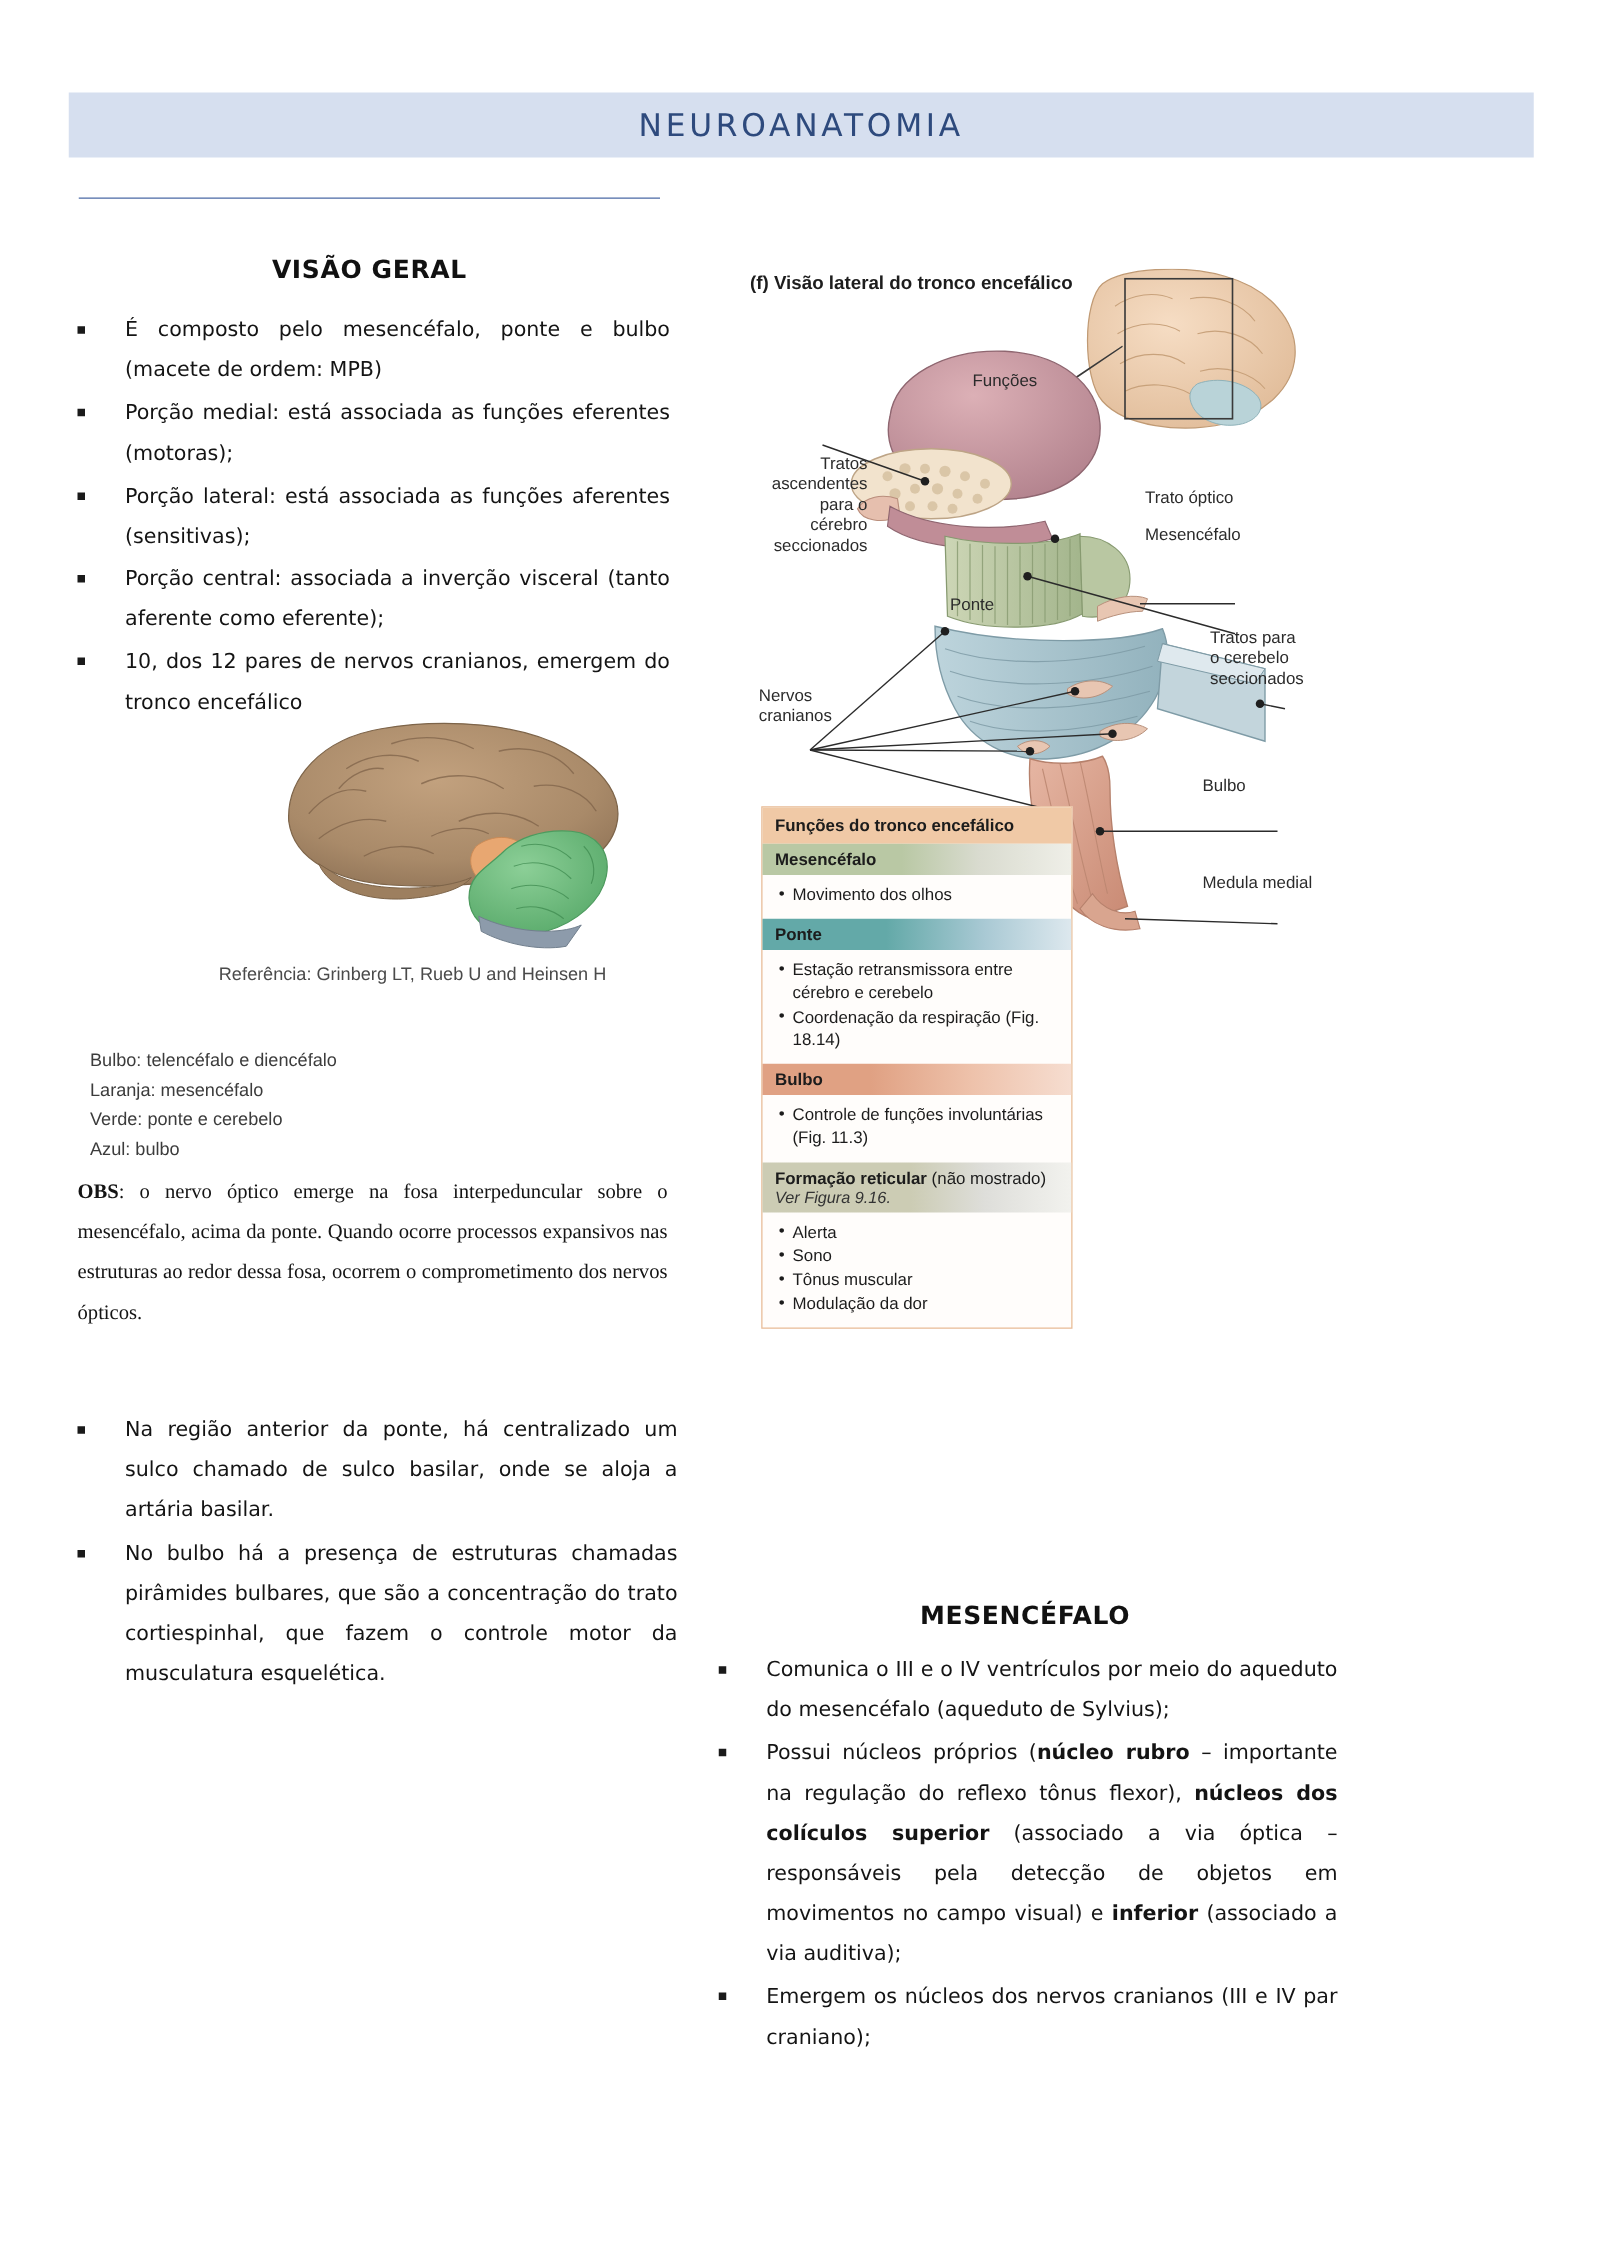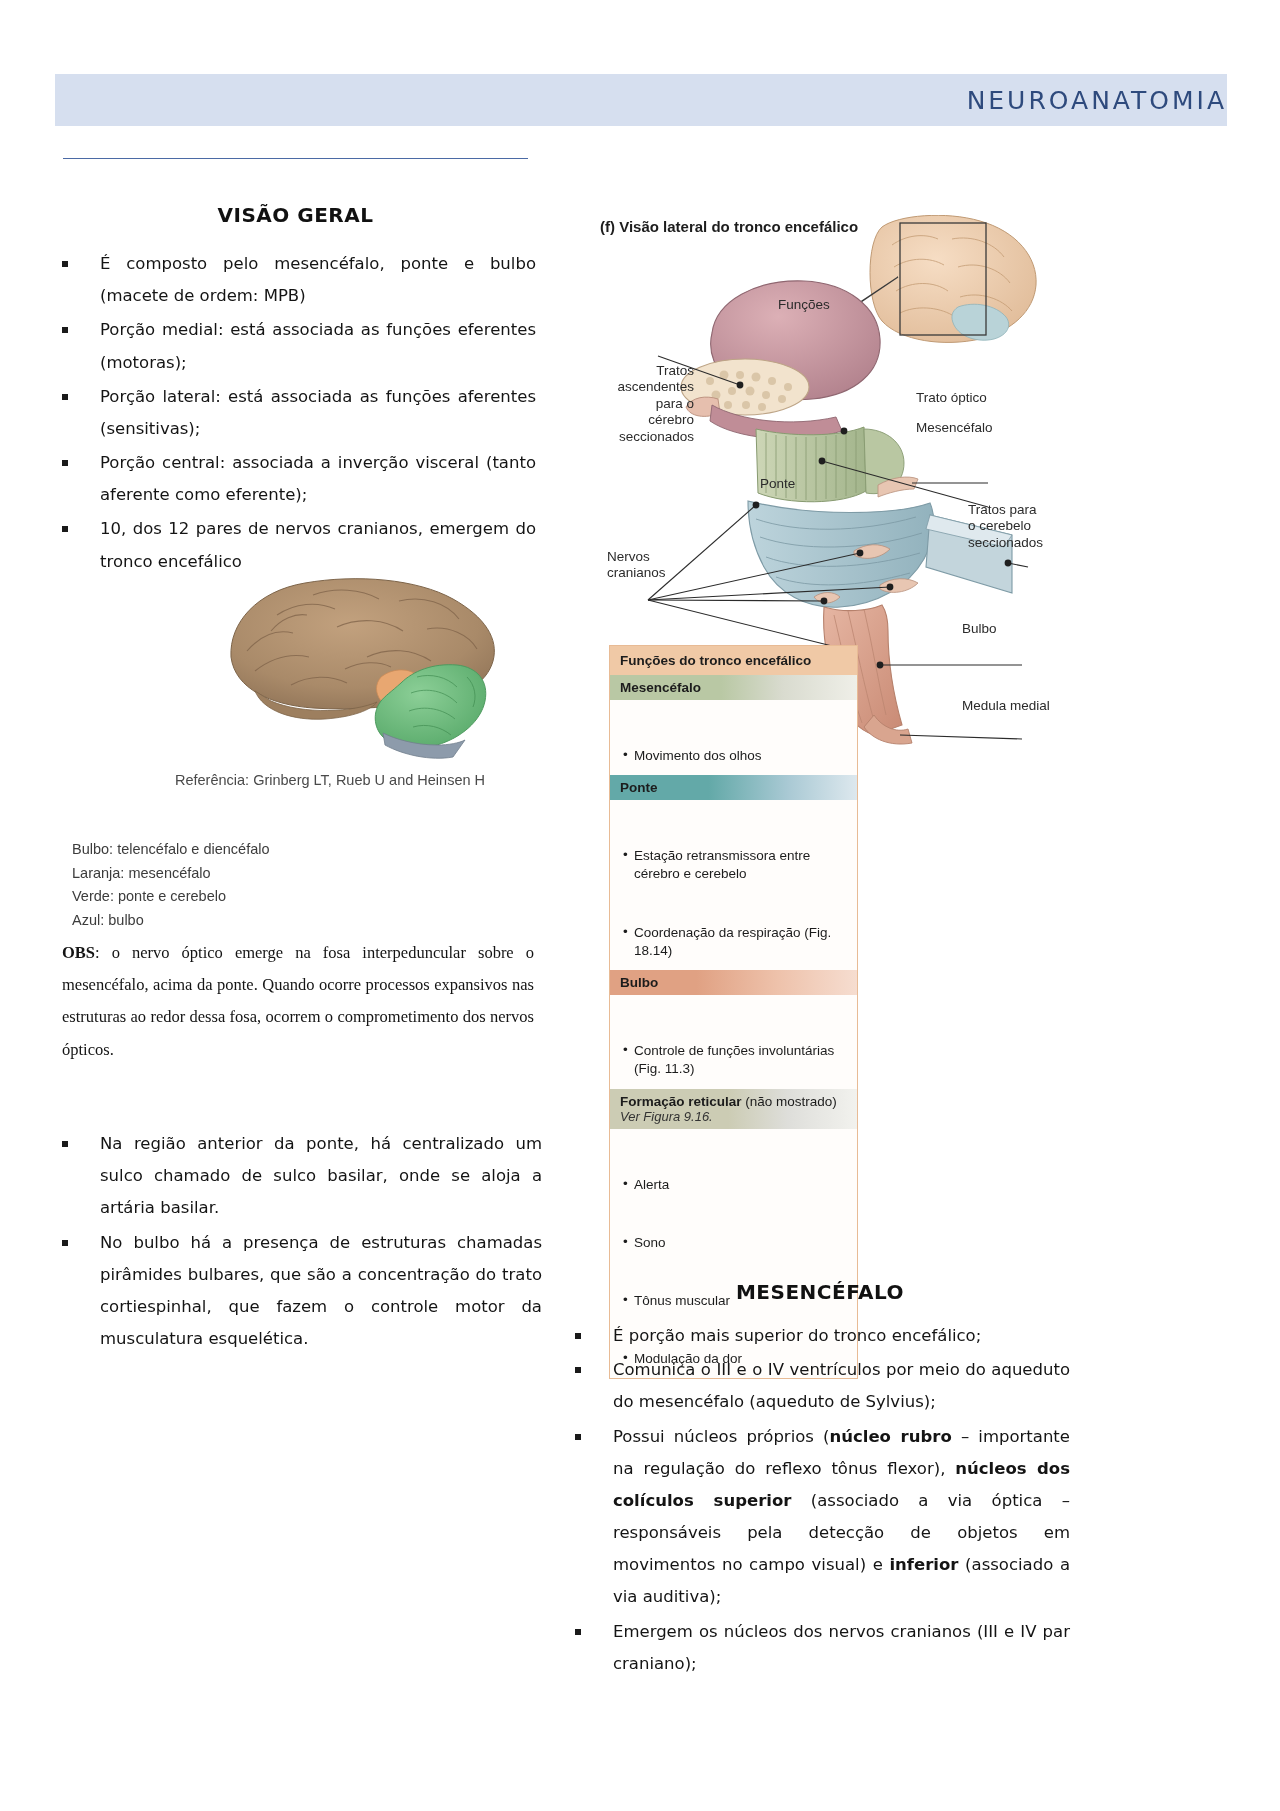--- a/index.html
+++ b/index.html
@@ -18,21 +18,21 @@
   }
 
   
   .header-band {
     position: absolute;
     left: 55px; top: 74px;
     width: 1172px; height: 52px;
     background: #d6dfef;
     display: flex;
     align-items: center;
-    justify-content: flex-end;
+    justify-content: center;
   }
   .header-title {
     font-family: "DejaVu Sans", sans-serif;
     font-size: 25px;
     letter-spacing: 3px;
     color: #2e4a7d;
     font-weight: 400;
   }
 
   
@@ -193,21 +193,20 @@
     padding: 7px 10px 9px 13px;
     font-size: 13.5px;
     color: #1c1c1c;
     line-height: 1.35;
   }
   .fn-list li {
     list-style: none;
     position: relative;
     padding-left: 11px;
     margin-bottom: 1px;
-    margin-top: 40px;
   }
   .fn-list li::before {
     content: "•";
     position: absolute;
     left: 0; top: -1px;
   }
 
   
   .mesen-head {
     position: absolute;
@@ -524,20 +523,19 @@
           <li>Sono</li>
           <li>Tônus muscular</li>
           <li>Modulação da dor</li>
         </ul>
       </div>
   </div>
 
   <div class="mesen-head">MESENCÉFALO</div>
   <div class="col-right-lower">
     <ul class="bullets" id="mesen-bullets">
-        <li>É porção mais superior do tronco encefálico;</li>
         <li>Comunica o III e o IV ventrículos por meio do aqueduto do mesencéfalo (aqueduto de Sylvius);</li>
         <li>Possui núcleos próprios (<b>núcleo rubro</b> – importante na regulação do reflexo tônus flexor), <b>núcleos dos colículos superior</b> (associado a via óptica – responsáveis pela detecção de objetos em movimentos no campo visual) e <b>inferior</b> (associado a via auditiva);</li>
         <li>Emergem os núcleos dos nervos cranianos (III e IV par craniano);</li>
       </ul>
   </div>
 
 </div>
 
 </body></html>

